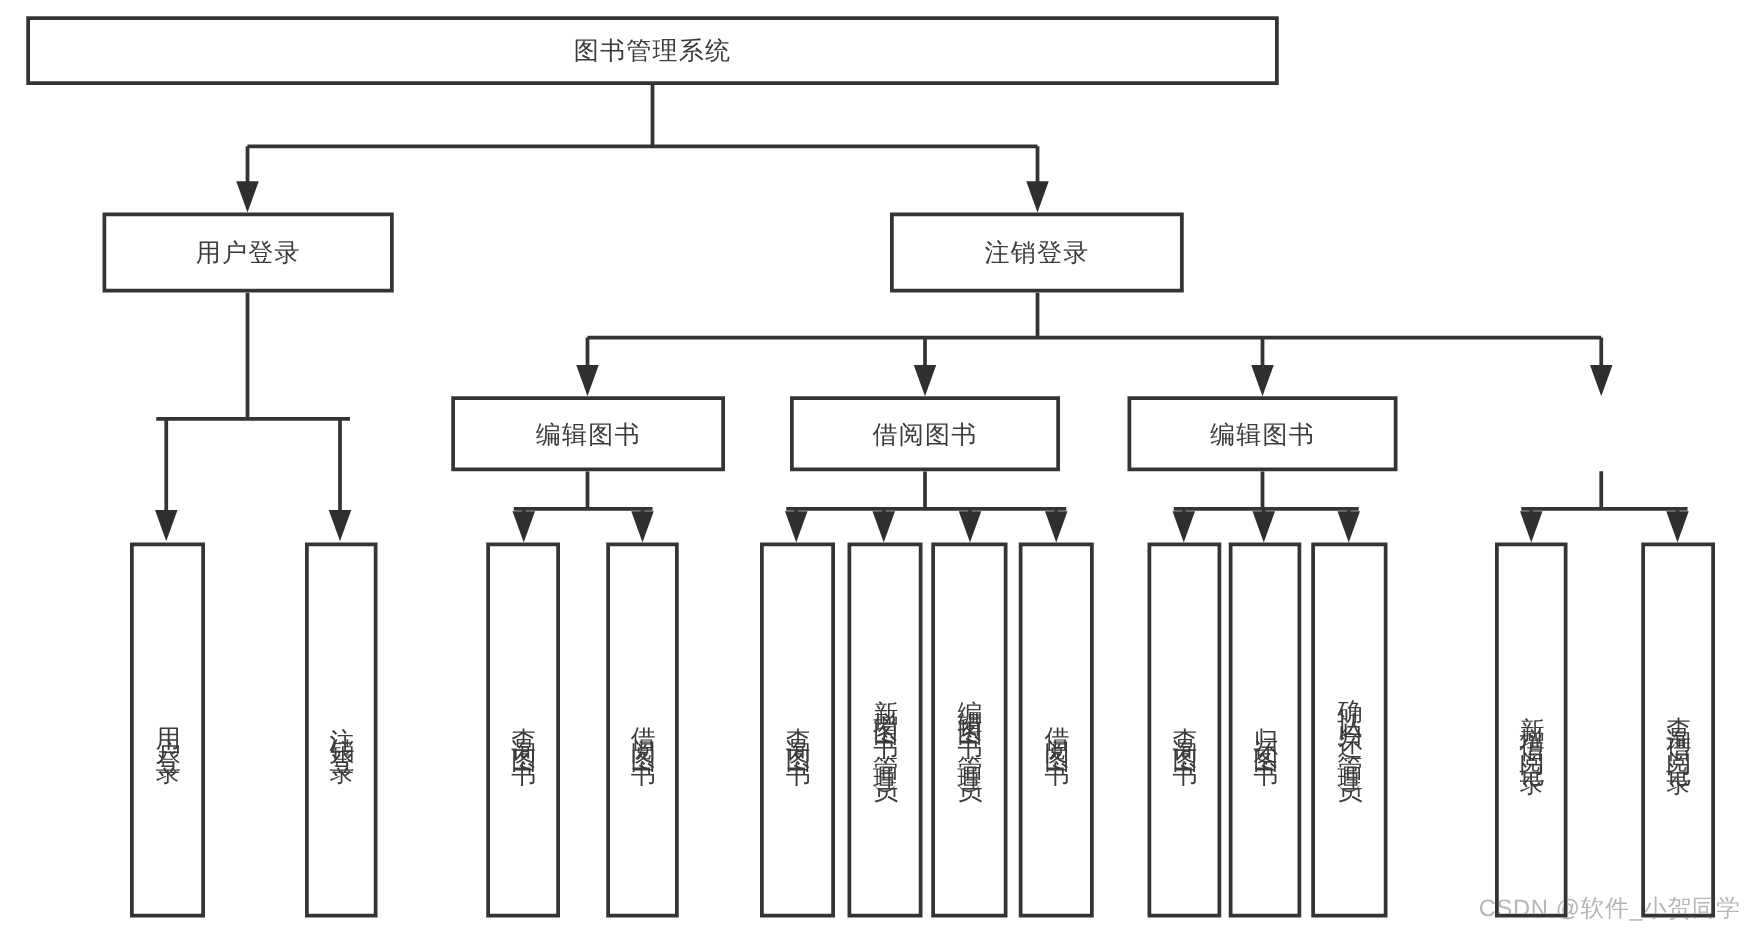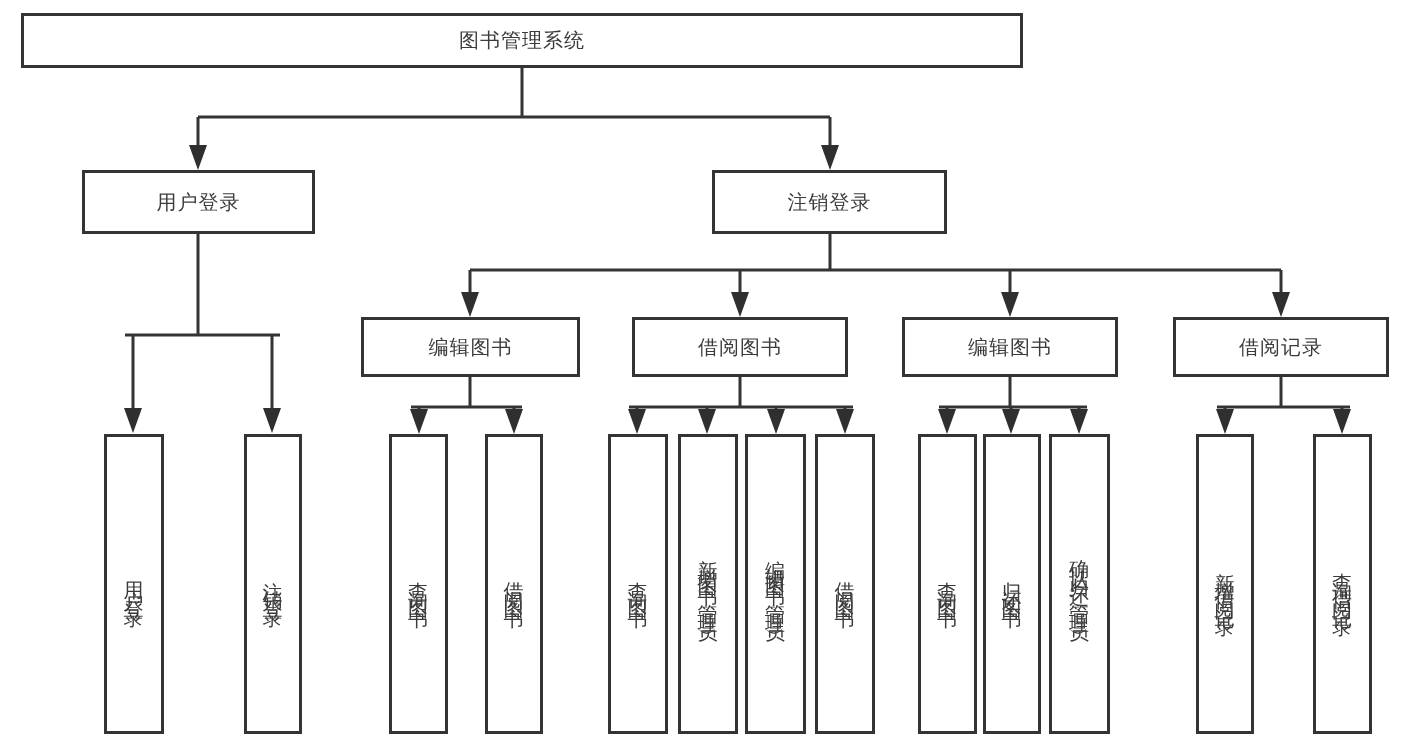--- a/index.html
+++ b/index.html
@@ -70,34 +70,34 @@
   </svg>
 
   <div class="box" style="left:21px;top:13px;width:1002px;height:55px">图书管理系统</div>
 
   <div class="box" style="left:82px;top:170px;width:233px;height:64px">用户登录</div>
   <div class="box" style="left:712px;top:170px;width:235px;height:64px">注销登录</div>
 
   <div class="box" style="left:361px;top:317px;width:219px;height:60px">编辑图书</div>
   <div class="box" style="left:632px;top:317px;width:216px;height:60px">借阅图书</div>
   <div class="box" style="left:902px;top:317px;width:216px;height:60px">编辑图书</div>
-  <div class="box" style="left:1173px;top:317px;width:216px;height:60px">借阅记录</div>
 
   <div class="box vbox" style="left:104px;top:434px;width:60px;height:300px">用户登录</div>
   <div class="box vbox" style="left:244px;top:434px;width:58px;height:300px">注销登录</div>
 
   <div class="box vbox" style="left:389px;top:434px;width:59px;height:300px">查询图书</div>
   <div class="box vbox" style="left:485px;top:434px;width:58px;height:300px">借阅图书</div>
 
   <div class="box vbox" style="left:608px;top:434px;width:60px;height:300px">查询图书</div>
   <div class="box vbox" style="left:678px;top:434px;width:60px;height:300px">新增图书（管理员）</div>
   <div class="box vbox" style="left:745px;top:434px;width:61px;height:300px">编辑图书（管理员）</div>
   <div class="box vbox" style="left:815px;top:434px;width:60px;height:300px">借阅图书</div>
 
   <div class="box vbox" style="left:918px;top:434px;width:59px;height:300px">查询图书</div>
   <div class="box vbox" style="left:983px;top:434px;width:58px;height:300px">归还图书</div>
   <div class="box vbox" style="left:1049px;top:434px;width:61px;height:300px">确认归还（管理员）</div>
 
   <div class="box vbox" style="left:1196px;top:434px;width:58px;height:300px">新增借阅记录</div>
   <div class="box vbox" style="left:1313px;top:434px;width:59px;height:300px">查询借阅记录</div>
 
+  <div class="watermark">CSDN @软件_小贺同学</div>
 
 </div>
 
 </body></html>

